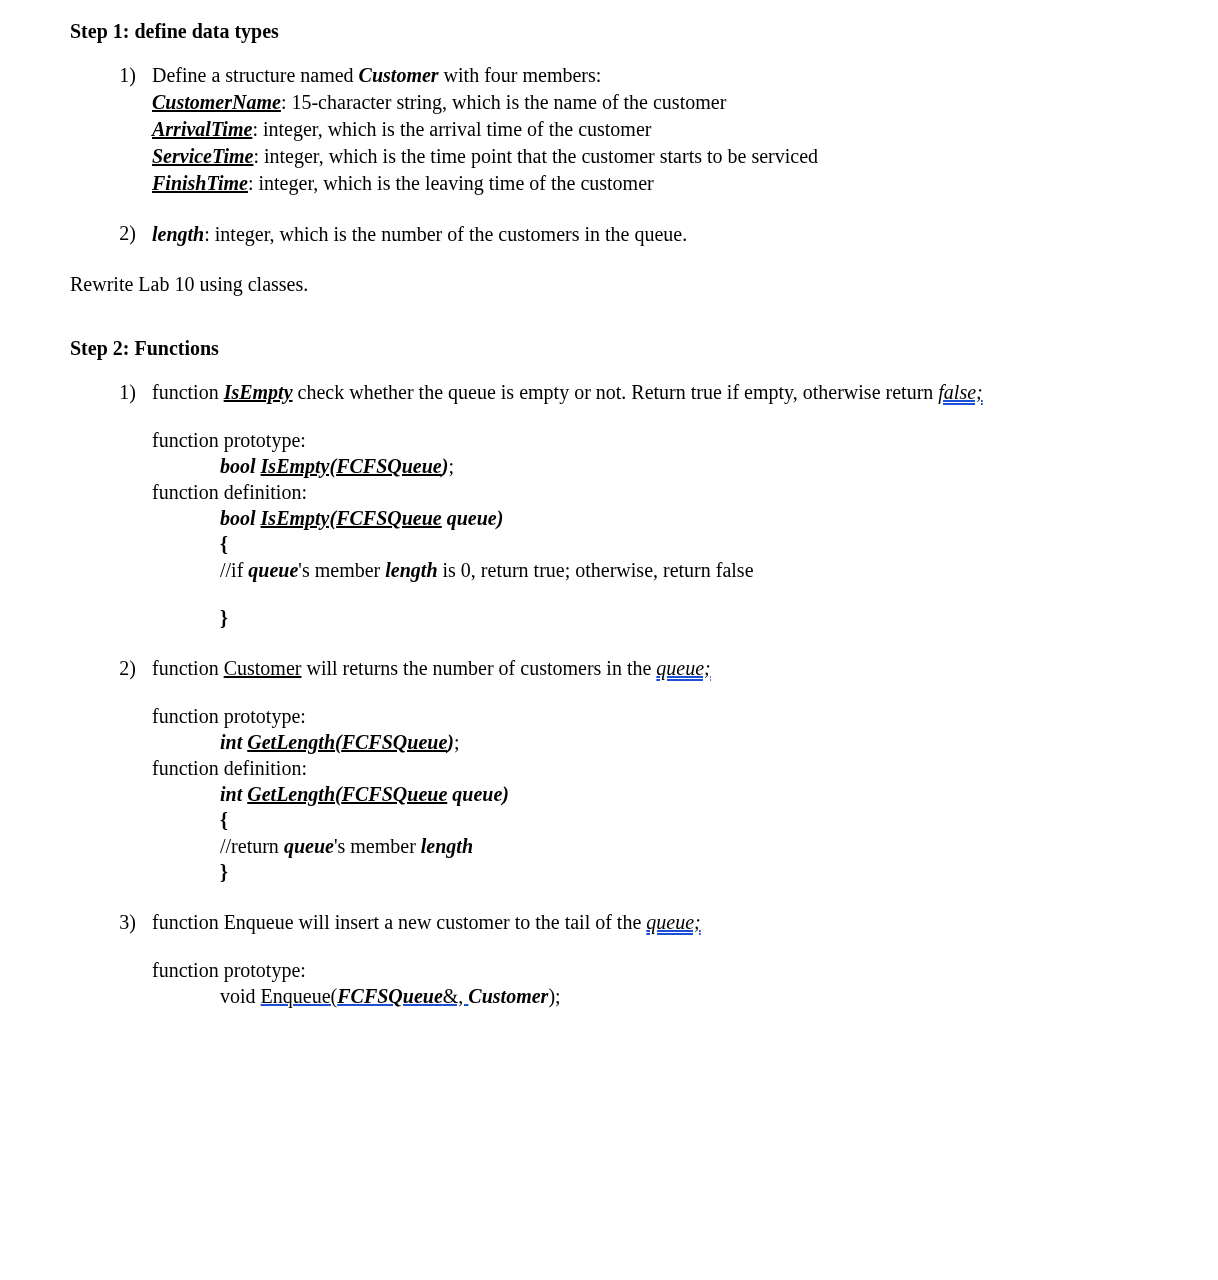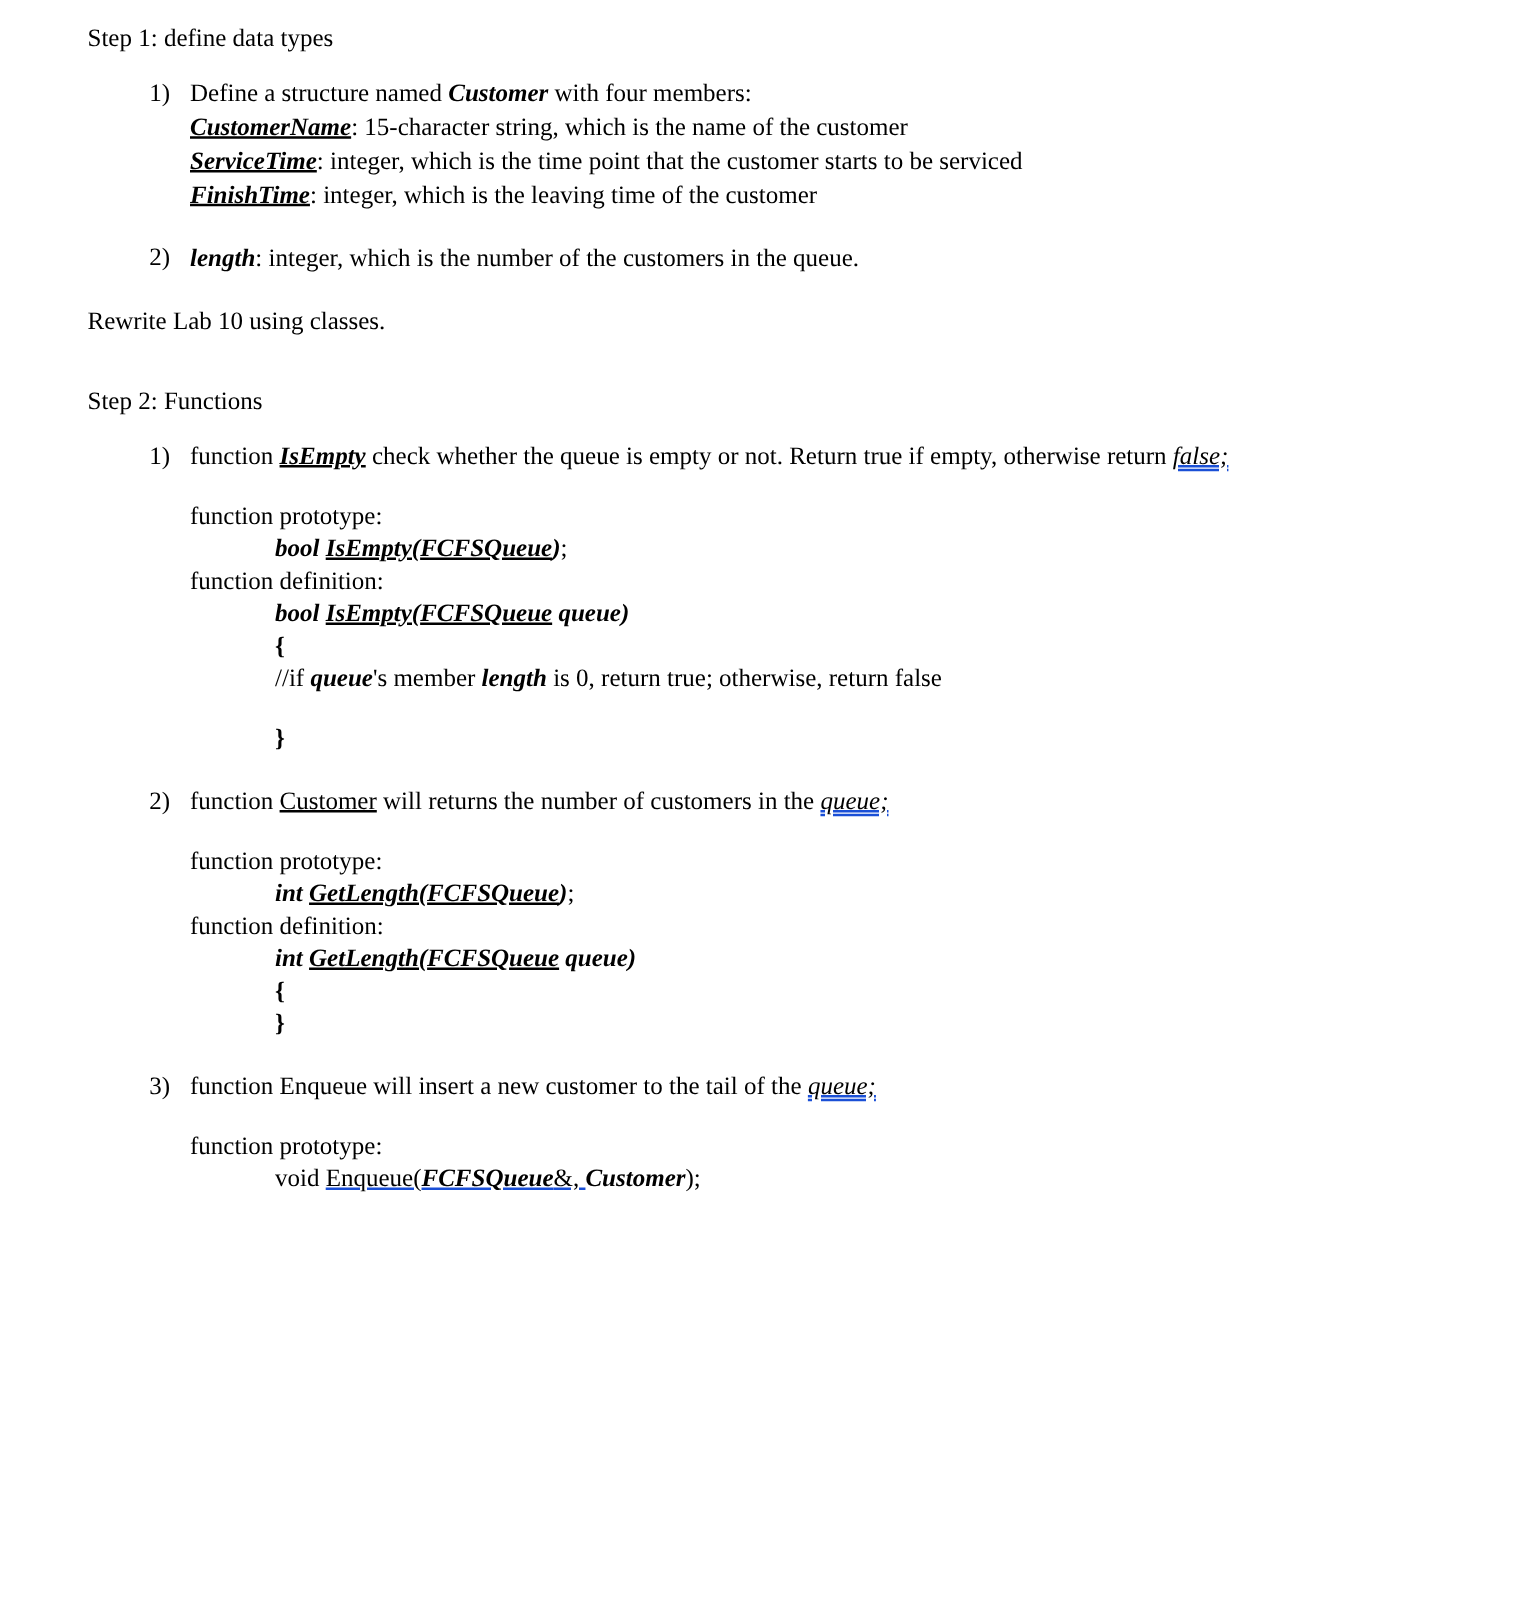--- a/index.html
+++ b/index.html
@@ -8,20 +8,21 @@
     color: #000;
     background: #fff;
     margin: 0;
     padding: 18px 70px 30px 70px;
     line-height: 1.3;
     width: 1218px;
     box-sizing: border-box;
   }
   .step-heading {
     margin-bottom: 18px;
+    font-weight: bold;
   }
   .num-list {
     margin-left: 30px;
   }
   .num-item {
     display: flex;
     margin-bottom: 2px;
   }
   .num-marker {
     width: 36px;
@@ -71,20 +72,23 @@
 <div class="num-list">
 
   <div class="num-item">
     <div class="num-marker">1)</div>
     <div class="num-body">
       <div>
         <span>Define a structure named </span><span class="bi">Customer</span><span> with four members:</span>
       </div>
       <div class="member-line">
         <span class="bi wavy-r">CustomerName</span><span>: 15-character string, which is the name of the customer</span>
+      </div>
+      <div class="member-line">
+        <span class="bi wavy-r">ArrivalTime</span><span>: integer, which is the arrival time of the customer</span>
       </div>
       <div class="member-line">
         <span class="bi wavy-r">ServiceTime</span><span>: integer, which is the time point that the customer starts to be serviced</span>
       </div>
       <div class="member-line">
         <span class="bi wavy-r">FinishTime</span><span>: integer, which is the leaving time of the customer</span>
       </div>
     </div>
   </div>
 
@@ -150,20 +154,23 @@
       <div>function prototype:</div>
       <div class="indent-a">
         <span class="bi">int </span><span class="bi wavy-r">GetLength(</span><span class="bi wavy-r">FCFSQueue</span><span class="bi">)</span><span>;</span>
       </div>
 
       <div>function definition:</div>
       <div class="indent-a">
         <span class="bi">int </span><span class="bi wavy-r">GetLength(</span><span class="bi wavy-r">FCFSQueue</span><span class="bi"> queue)</span>
       </div>
       <div class="indent-a b">{</div>
+      <div class="indent-a">
+        <span>//return </span><span class="bi">queue</span><span>'s member </span><span class="bi">length</span>
+      </div>
       <div class="indent-a b">}</div>
     </div>
   </div>
 
   <div class="gap-m"></div>
 
   <div class="num-item">
     <div class="num-marker">3)</div>
     <div class="num-body">
       <div>

